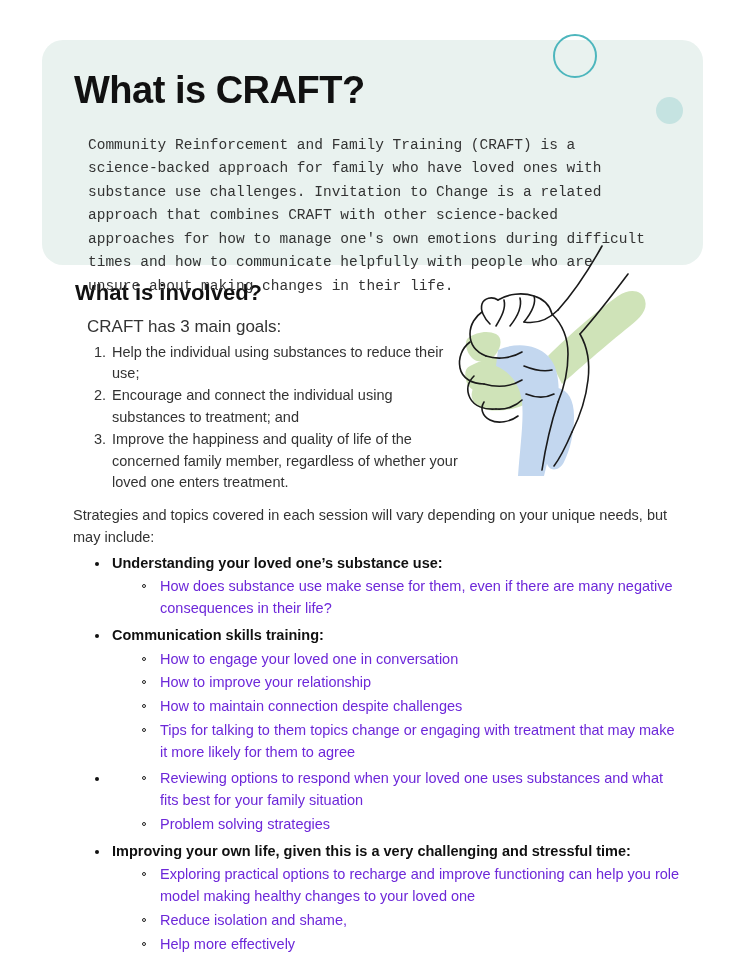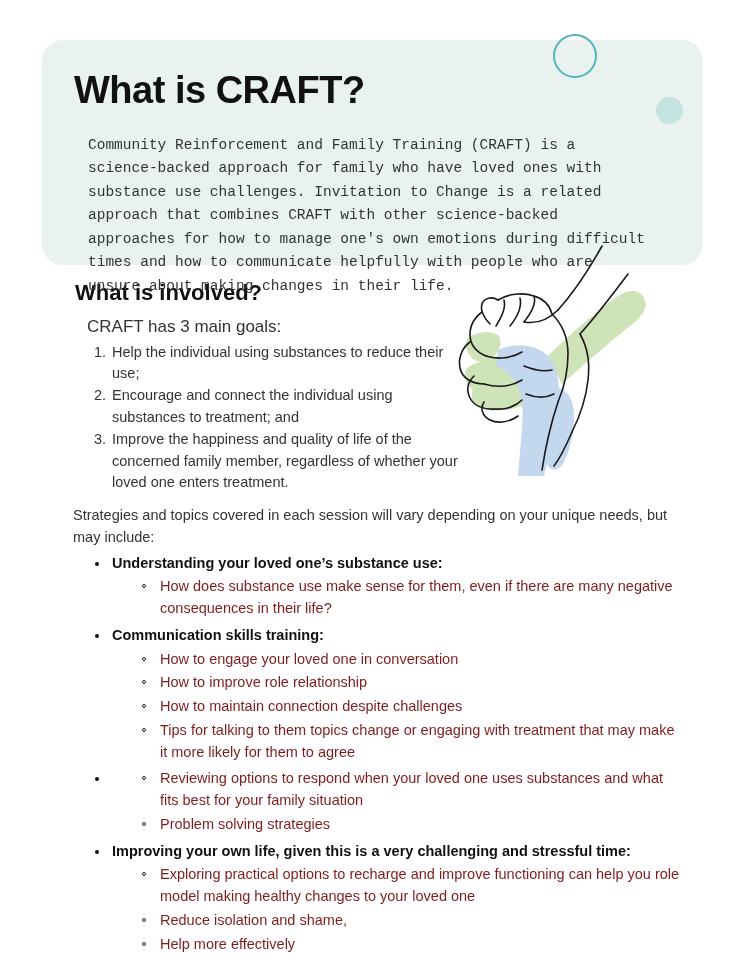--- a/index.html
+++ b/index.html
@@ -156,21 +156,21 @@
   ul.subtopics {
     list-style: none;
     margin: 0;
     padding: 0 0 0 28px;
   }
   ul.subtopics > li {
     position: relative;
     padding-left: 20px;
     font-size: 14.5px;
     line-height: 1.5;
-    color: #7f1d1d;
+    color: #6d28d9;
     margin-top: 2px;
   }
   ul.subtopics > li::before {
     content: "";
     position: absolute;
     left: 2px;
     top: 8px;
     width: 4px;
     height: 4px;
     border: 1.3px solid #222222;
@@ -241,21 +241,21 @@
       <span class="topic-label">Understanding your loved one’s substance use:</span>
       <ul class="subtopics">
         <li>How does substance use make sense for them, even if there are many negative consequences in their life?</li>
       </ul>
     </li>
 
     <li>
       <span class="topic-label">Communication skills training:</span>
       <ul class="subtopics">
         <li>How to engage your loved one in conversation</li>
-        <li>How to improve role relationship</li>
+        <li>How to improve your relationship</li>
         <li>How to maintain connection despite challenges</li>
         <li>Tips for talking to them topics change or engaging with treatment that may make it more likely for them to agree</li>
       </ul>
     </li>
 
     <li>
       <ul class="subtopics">
         <li>Reviewing options to respond when your loved one uses substances and what fits best for your family situation</li>
         <li>Problem solving strategies</li>
       </ul>

